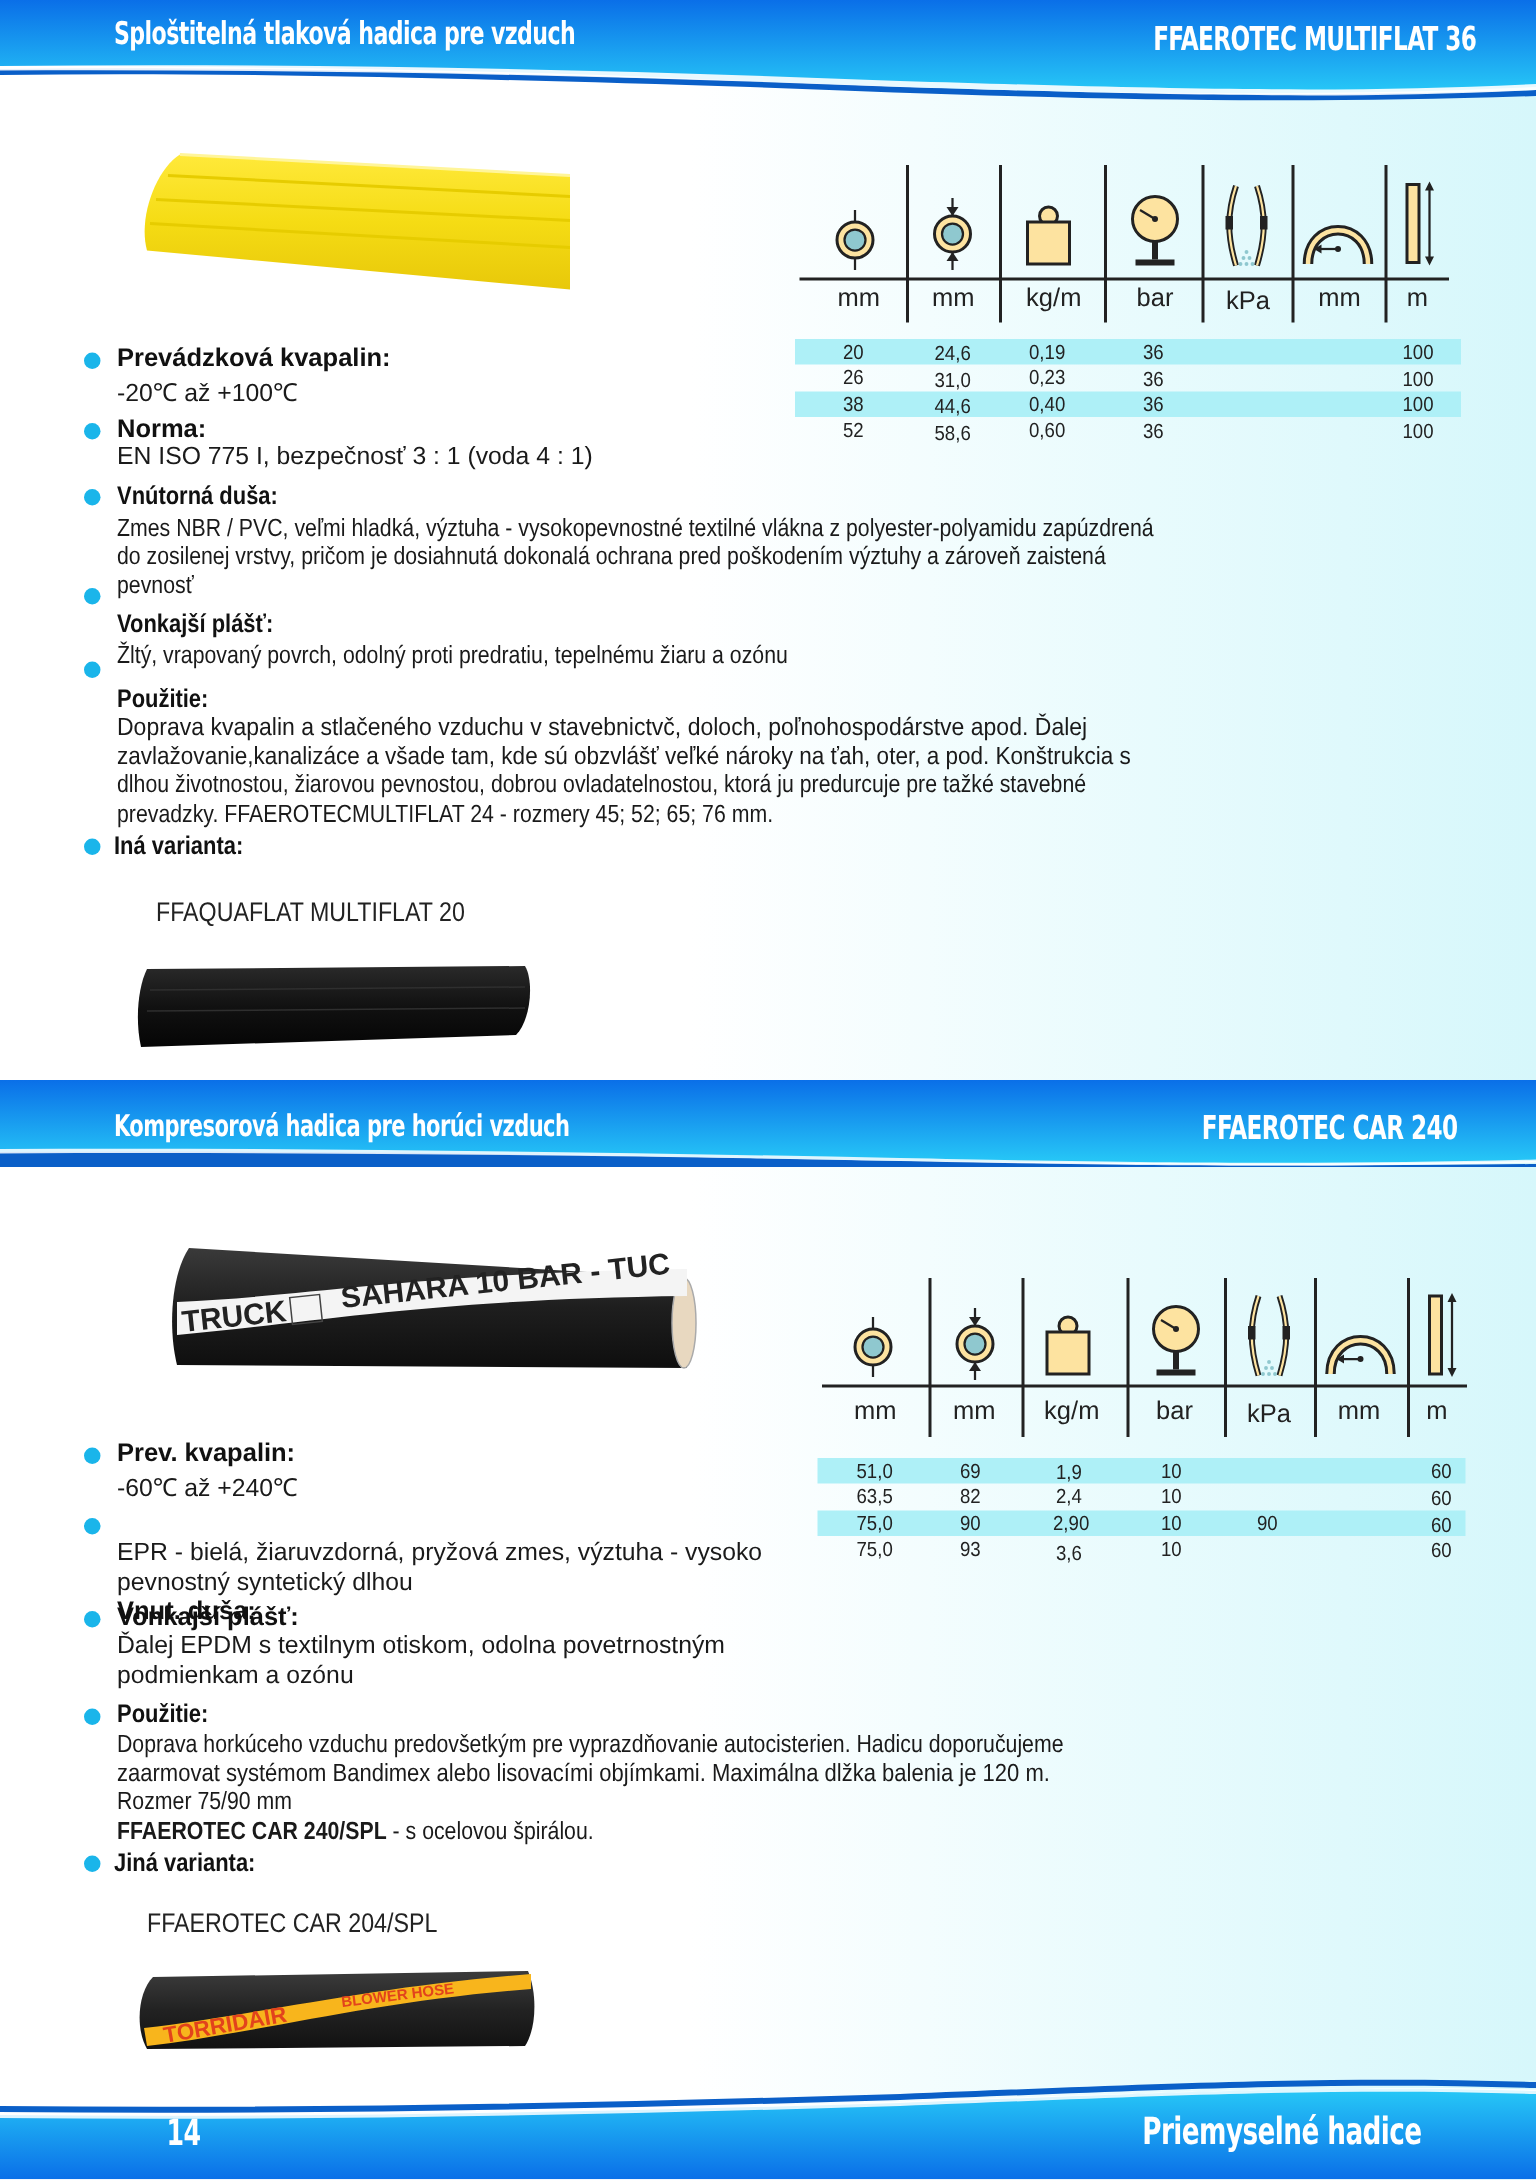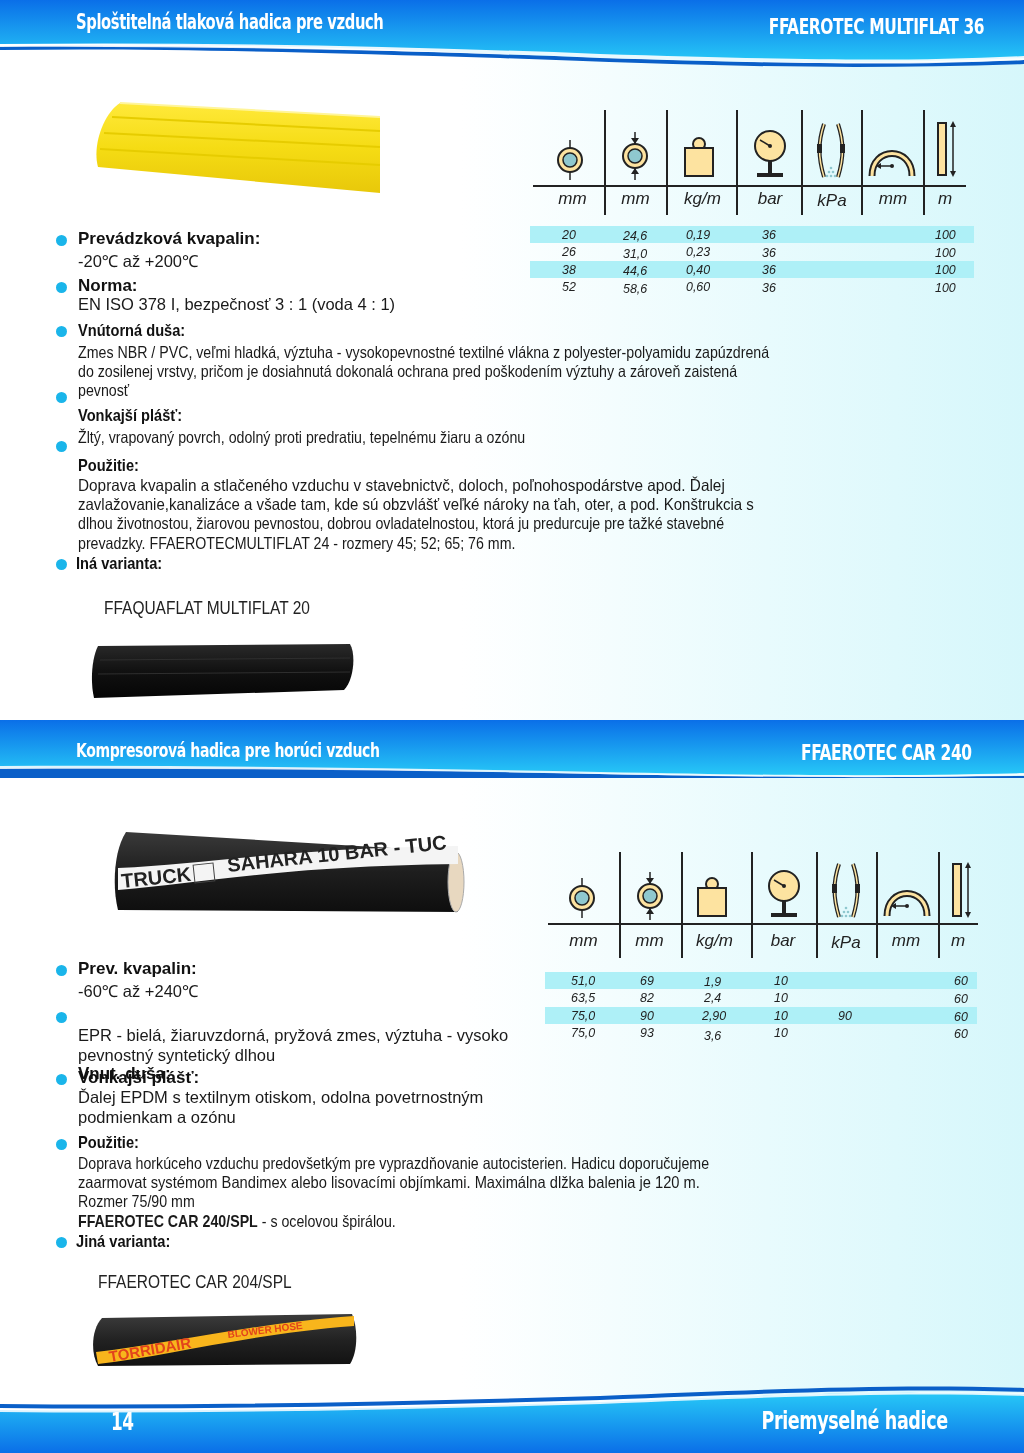--- a/index.html
+++ b/index.html
@@ -16,21 +16,21 @@
   .band svg { position: absolute; left: 0; top: 0; }
   .band-title {
     position: absolute; color: #fff; font-family: "DejaVu Sans", sans-serif;
     font-weight: bold; font-stretch: condensed; letter-spacing: -0.5px;
     transform: scaleX(0.78); transform-origin: left center; white-space: nowrap;
   }
   .band-title.right { transform-origin: right center; }
 
   .hose-img { position: absolute; }
 
-  .spec-table { position: absolute; font-style: italic; }
+  .spec-table { position: absolute; }
   .icon-cell { position: absolute; display: flex; align-items: flex-end; justify-content: center; }
   .vsep { position: absolute; width: 1.5px; background: #222; }
   .hline { position: absolute; height: 1.5px; background: #222; }
   .unit { position: absolute; font-size: 17px; color: #222; text-align: center; }
   .row-band { position: absolute; height: 17px; background: #aef0f7; }
   .cell { position: absolute; font-size: 13.5px; color: #222; white-space: nowrap; transform: scaleX(0.92); transform-origin: left center; }
 
   .bullet { position: absolute; width: 11px; height: 11px; border-radius: 50%; background: #1ab5ea; }
   .label { position: absolute; font-weight: bold; font-size: 17px; white-space: nowrap; color: #111; }
   .text { position: absolute; font-size: 16.5px; white-space: nowrap; color: #1a1a1a; }
@@ -185,25 +185,25 @@
     <div class="cell" style="left:93px;top:176px;">58,6</div>
     <div class="cell" style="left:156px;top:174px;">0,60</div>
     <div class="cell" style="left:232px;top:175px;">36</div>
     <div class="cell" style="left:405px;top:175px;">100</div>
   </div>
 </div>
 
 <div>
   <div class="bullet" style="left:56px;top:235px;"></div>
   <div class="label" style="left:78px;top:229px;">Prevádzková kvapalin:</div>
-  <div class="text" style="left:78px;top:249px;">-20℃ až +200℃</div>
+  <div class="text" style="left:78px;top:249px;">-20℃ až +100℃</div>
 
   <div class="bullet" style="left:56px;top:282px;"></div>
   <div class="label" style="left:78px;top:276px;">Norma:</div>
-  <div class="text" style="left:78px;top:295px;">EN ISO 378 I, bezpečnosť 3 : 1 (voda 4 : 1)</div>
+  <div class="text" style="left:78px;top:295px;">EN ISO 775 I, bezpečnosť 3 : 1 (voda 4 : 1)</div>
 
   <div class="bullet" style="left:56px;top:326px;"></div>
   <div class="label cond" style="left:78px;top:321px;">Vnútorná duša:</div>
   <div class="text cond" style="left:78px;top:343px;">Zmes NBR / PVC, veľmi hladká, výztuha - vysokopevnostné textilné vlákna z polyester-polyamidu zapúzdrená</div>
   <div class="text cond" style="left:78px;top:362px;">do zosilenej vrstvy, pričom je dosiahnutá dokonalá ochrana pred poškodením výztuhy a zároveň zaistená</div>
   <div class="bullet" style="left:56px;top:392px;"></div>
   <div class="text cond" style="left:78px;top:381px;">pevnosť</div>
 
   <div class="label cond" style="left:78px;top:406px;">Vonkajší plášť:</div>
   <div class="bullet" style="left:56px;top:441px;"></div>

